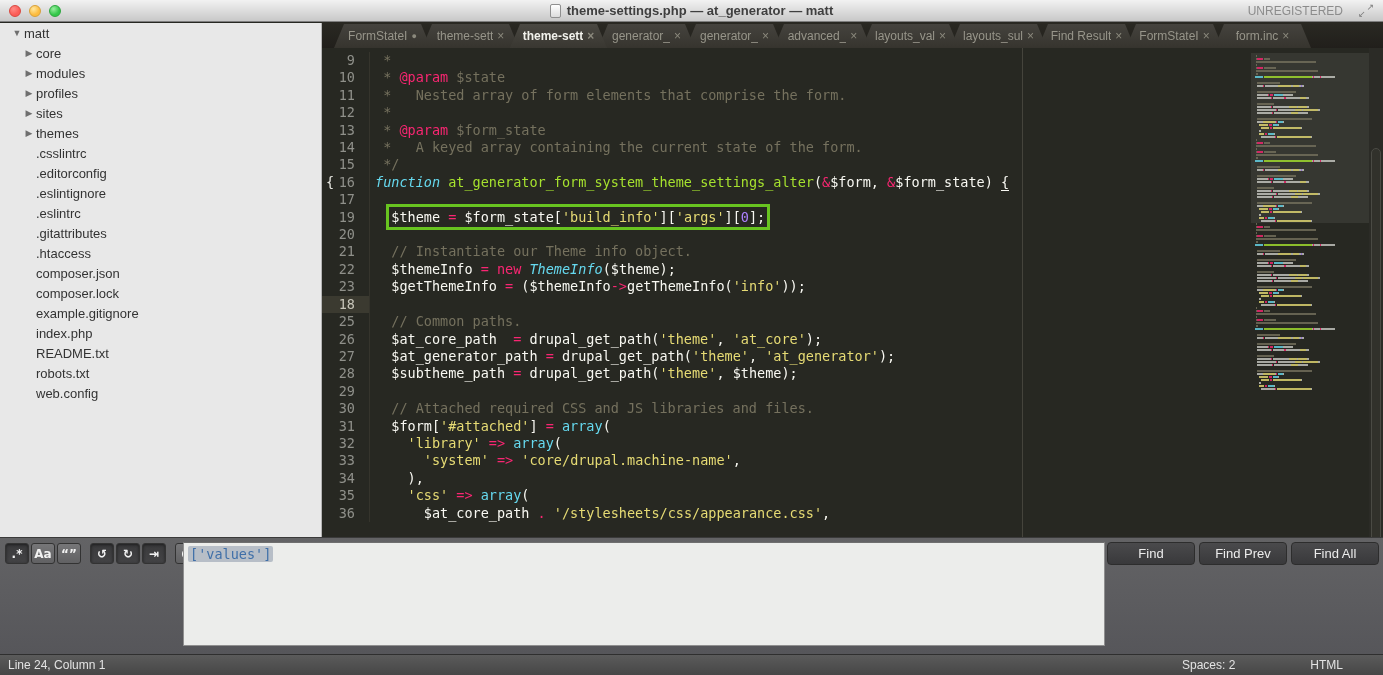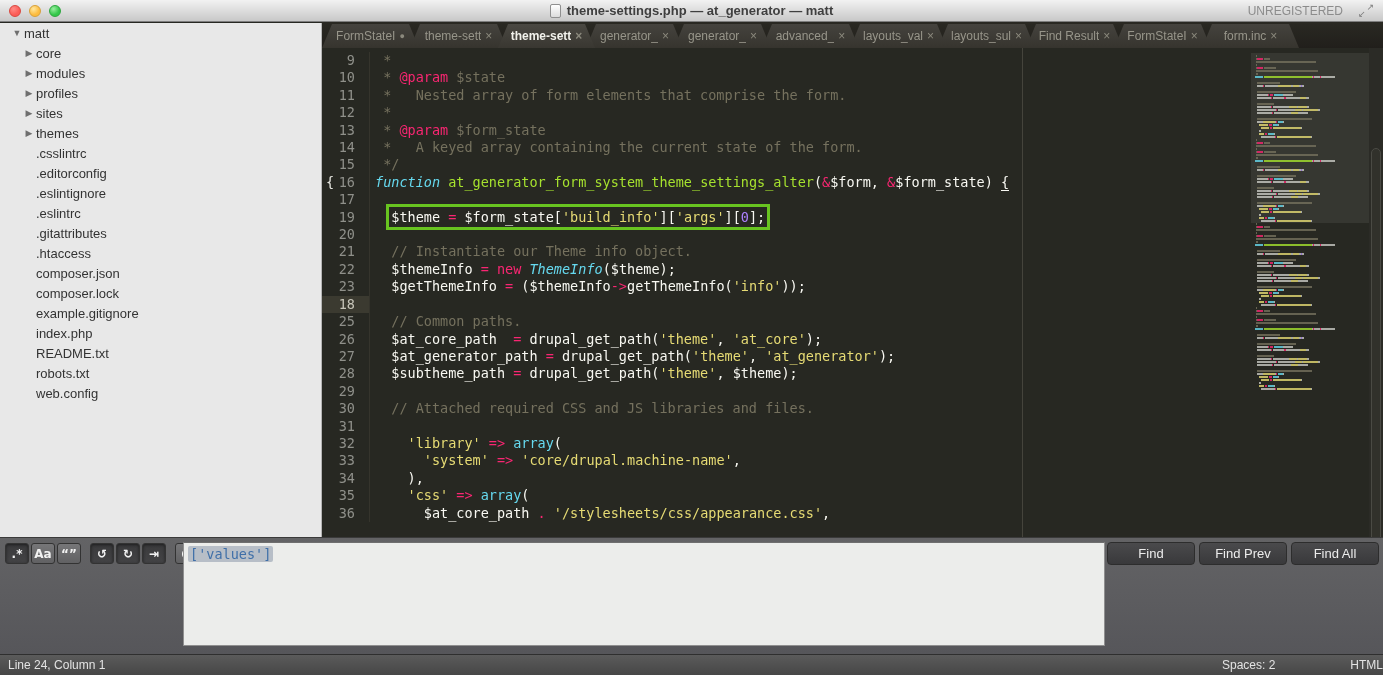--- a/index.html
+++ b/index.html
@@ -35,21 +35,21 @@
   .side-row .tri { width:14px; text-align:center; font-size:9px; color:#6f6f6f; }
   .row-root { padding-left:10px; }
   .row-folder { padding-left:22px; }
   .row-file { padding-left:36px; }
 
   
   #editor { position:absolute; top:22px; left:322px; width:1061px; height:515px;
     background:#272822; }
   #tabbar { position:absolute; top:0; left:0; right:0; height:26px;
     background:linear-gradient(#2a2923,#211f1b); display:flex; align-items:flex-end;
-    padding-left:0; overflow:hidden; }
+    padding-left:12px; overflow:hidden; }
   .tab { position:relative; width:97px; height:24px; margin-right:-9px;
     background:linear-gradient(#45433e,#36342e);
     clip-path:polygon(10px 0, calc(100% - 10px) 0, 100% 100%, 0 100%);
     display:flex; align-items:center; justify-content:center; gap:4px;
     font-size:12px; color:#97958a; flex:none; }
   .tab .tab-label { max-width:62px; overflow:hidden; white-space:nowrap; }
   .tab.active { background:linear-gradient(#4a4842,#393731); color:#f2f2ec; font-weight:bold; z-index:5; }
   .tab .close-x, .tab .dirty-dot { font-size:12px; color:#8b897d; line-height:10px; }
   .tab .dirty-dot { font-size:9px; }
 
@@ -99,21 +99,21 @@
     background:linear-gradient(#4a4a4c,#39393b); color:#ececec; font-size:13px;
     display:flex; align-items:center; justify-content:center; }
 
   
   #statusbar { position:absolute; top:654px; left:0; right:0; height:21px;
     background:linear-gradient(#5b5b5b,#464646); border-top:1px solid #2f2f2f;
     color:#e3e3e3; font-size:12px; display:flex; align-items:center; }
   #status-pos { margin-left:8px; }
   #status-right { margin-left:auto; display:flex; align-items:center; }
   #status-spaces { margin-right:75px; }
-  #status-syntax { }
+  #status-syntax { margin-right:40px; }
 </style>
 </head>
 <body>
 
 <div id="app">
 
   <div id="titlebar">
     <div class="traffic">
       <div class="light red"></div>
       <div class="light yellow"></div>
@@ -264,21 +264,21 @@
           <div class="line"><span class="gutter">21</span><span class="code-text"><span class="t-c">  // Instantiate our Theme info object.</span></span></div>
           <div class="line"><span class="gutter">22</span><span class="code-text"><span class="t-w">  $themeInfo </span><span class="t-p">=</span><span class="t-w"> </span><span class="t-p">new</span><span class="t-w"> </span><span class="t-bi">ThemeInfo</span><span class="t-w">($theme);</span></span></div>
           <div class="line"><span class="gutter">23</span><span class="code-text"><span class="t-w">  $getThemeInfo </span><span class="t-p">=</span><span class="t-w"> ($themeInfo</span><span class="t-p">-&gt;</span><span class="t-w">getThemeInfo(</span><span class="t-y">'info'</span><span class="t-w">));</span></span></div>
           <div class="line current"><span class="gutter">18</span><span class="code-text"></span></div>
           <div class="line"><span class="gutter">25</span><span class="code-text"><span class="t-c">  // Common paths.</span></span></div>
           <div class="line"><span class="gutter">26</span><span class="code-text"><span class="t-w">  $at_core_path  </span><span class="t-p">=</span><span class="t-w"> drupal_get_path(</span><span class="t-y">'theme'</span><span class="t-w">, </span><span class="t-y">'at_core'</span><span class="t-w">);</span></span></div>
           <div class="line"><span class="gutter">27</span><span class="code-text"><span class="t-w">  $at_generator_path </span><span class="t-p">=</span><span class="t-w"> drupal_get_path(</span><span class="t-y">'theme'</span><span class="t-w">, </span><span class="t-y">'at_generator'</span><span class="t-w">);</span></span></div>
           <div class="line"><span class="gutter">28</span><span class="code-text"><span class="t-w">  $subtheme_path </span><span class="t-p">=</span><span class="t-w"> drupal_get_path(</span><span class="t-y">'theme'</span><span class="t-w">, $theme);</span></span></div>
           <div class="line"><span class="gutter">29</span><span class="code-text"></span></div>
           <div class="line"><span class="gutter">30</span><span class="code-text"><span class="t-c">  // Attached required CSS and JS libraries and files.</span></span></div>
-          <div class="line"><span class="gutter">31</span></div>
+          <div class="line"><span class="gutter">31</span><span class="code-text"><span class="t-w">  $form[</span><span class="t-y">'#attached'</span><span class="t-w">] </span><span class="t-p">=</span><span class="t-w"> </span><span class="t-b">array</span><span class="t-w">(</span></span></div>
           <div class="line"><span class="gutter">32</span><span class="code-text"><span class="t-w">    </span><span class="t-y">'library'</span><span class="t-w"> </span><span class="t-p">=&gt;</span><span class="t-w"> </span><span class="t-b">array</span><span class="t-w">(</span></span></div>
           <div class="line"><span class="gutter">33</span><span class="code-text"><span class="t-w">      </span><span class="t-y">'system'</span><span class="t-w"> </span><span class="t-p">=&gt;</span><span class="t-w"> </span><span class="t-y">'core/drupal.machine-name'</span><span class="t-w">,</span></span></div>
           <div class="line"><span class="gutter">34</span><span class="code-text"><span class="t-w">    ),</span></span></div>
           <div class="line"><span class="gutter">35</span><span class="code-text"><span class="t-w">    </span><span class="t-y">'css'</span><span class="t-w"> </span><span class="t-p">=&gt;</span><span class="t-w"> </span><span class="t-b">array</span><span class="t-w">(</span></span></div>
           <div class="line"><span class="gutter">36</span><span class="code-text"><span class="t-w">      $at_core_path </span><span class="t-p">.</span><span class="t-w"> </span><span class="t-y">'/stylesheets/css/appearance.css'</span><span class="t-w">,</span></span></div>
         </div>
       <div id="minimap">
         <div id="mm-viewport"></div>
       <div class="mm-line">
             <span class="mm-seg" style="width: 1px;"></span>

